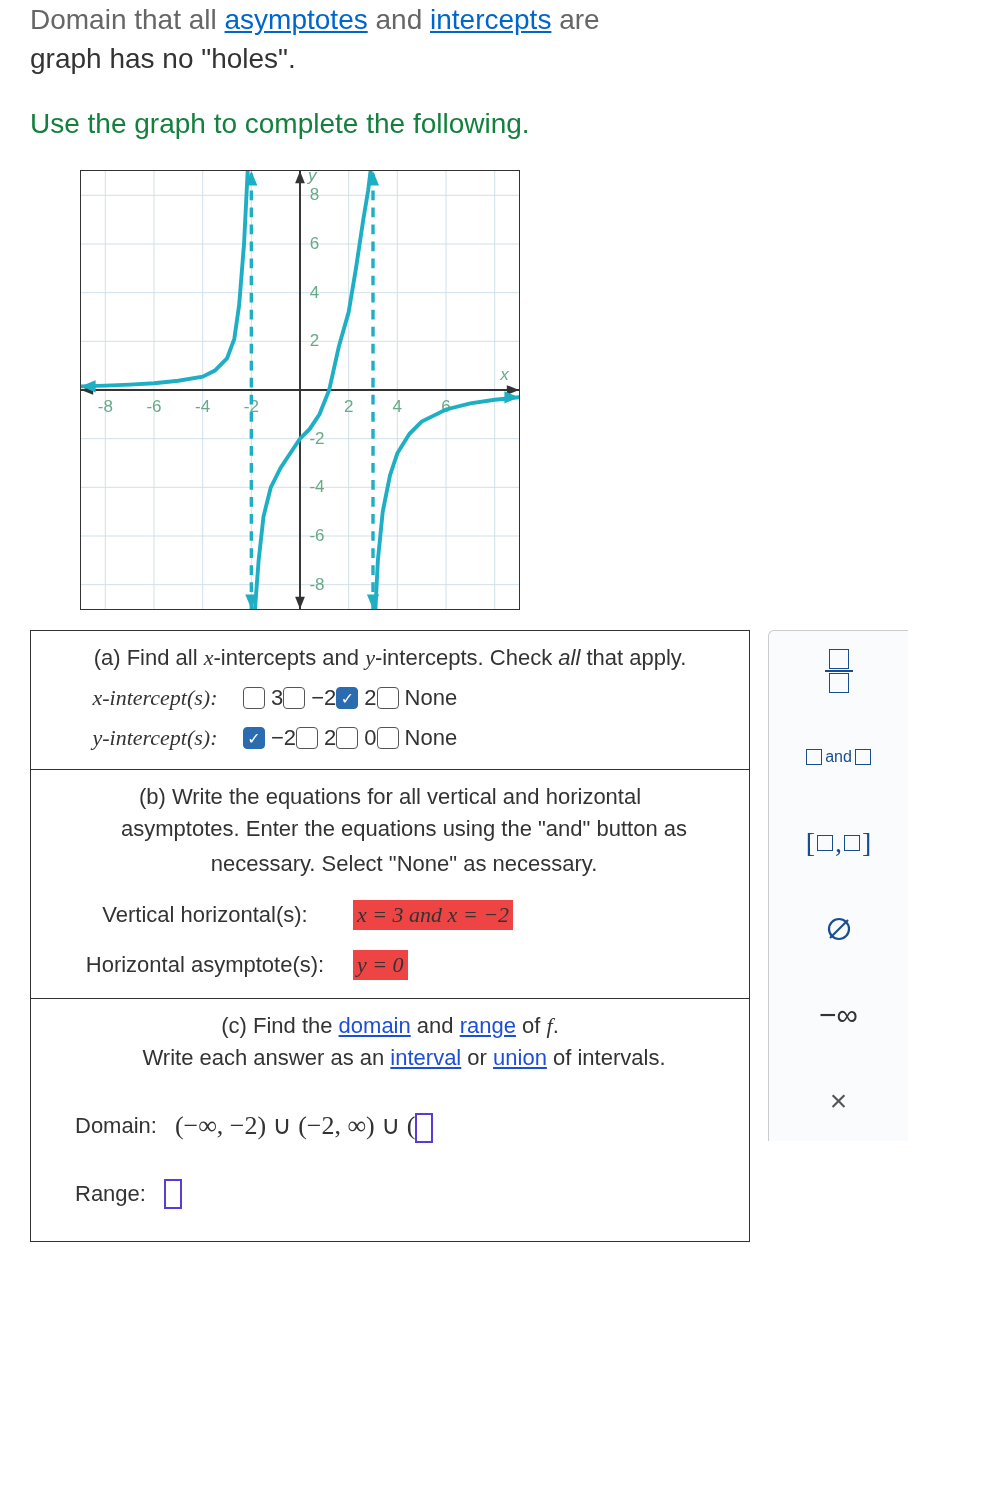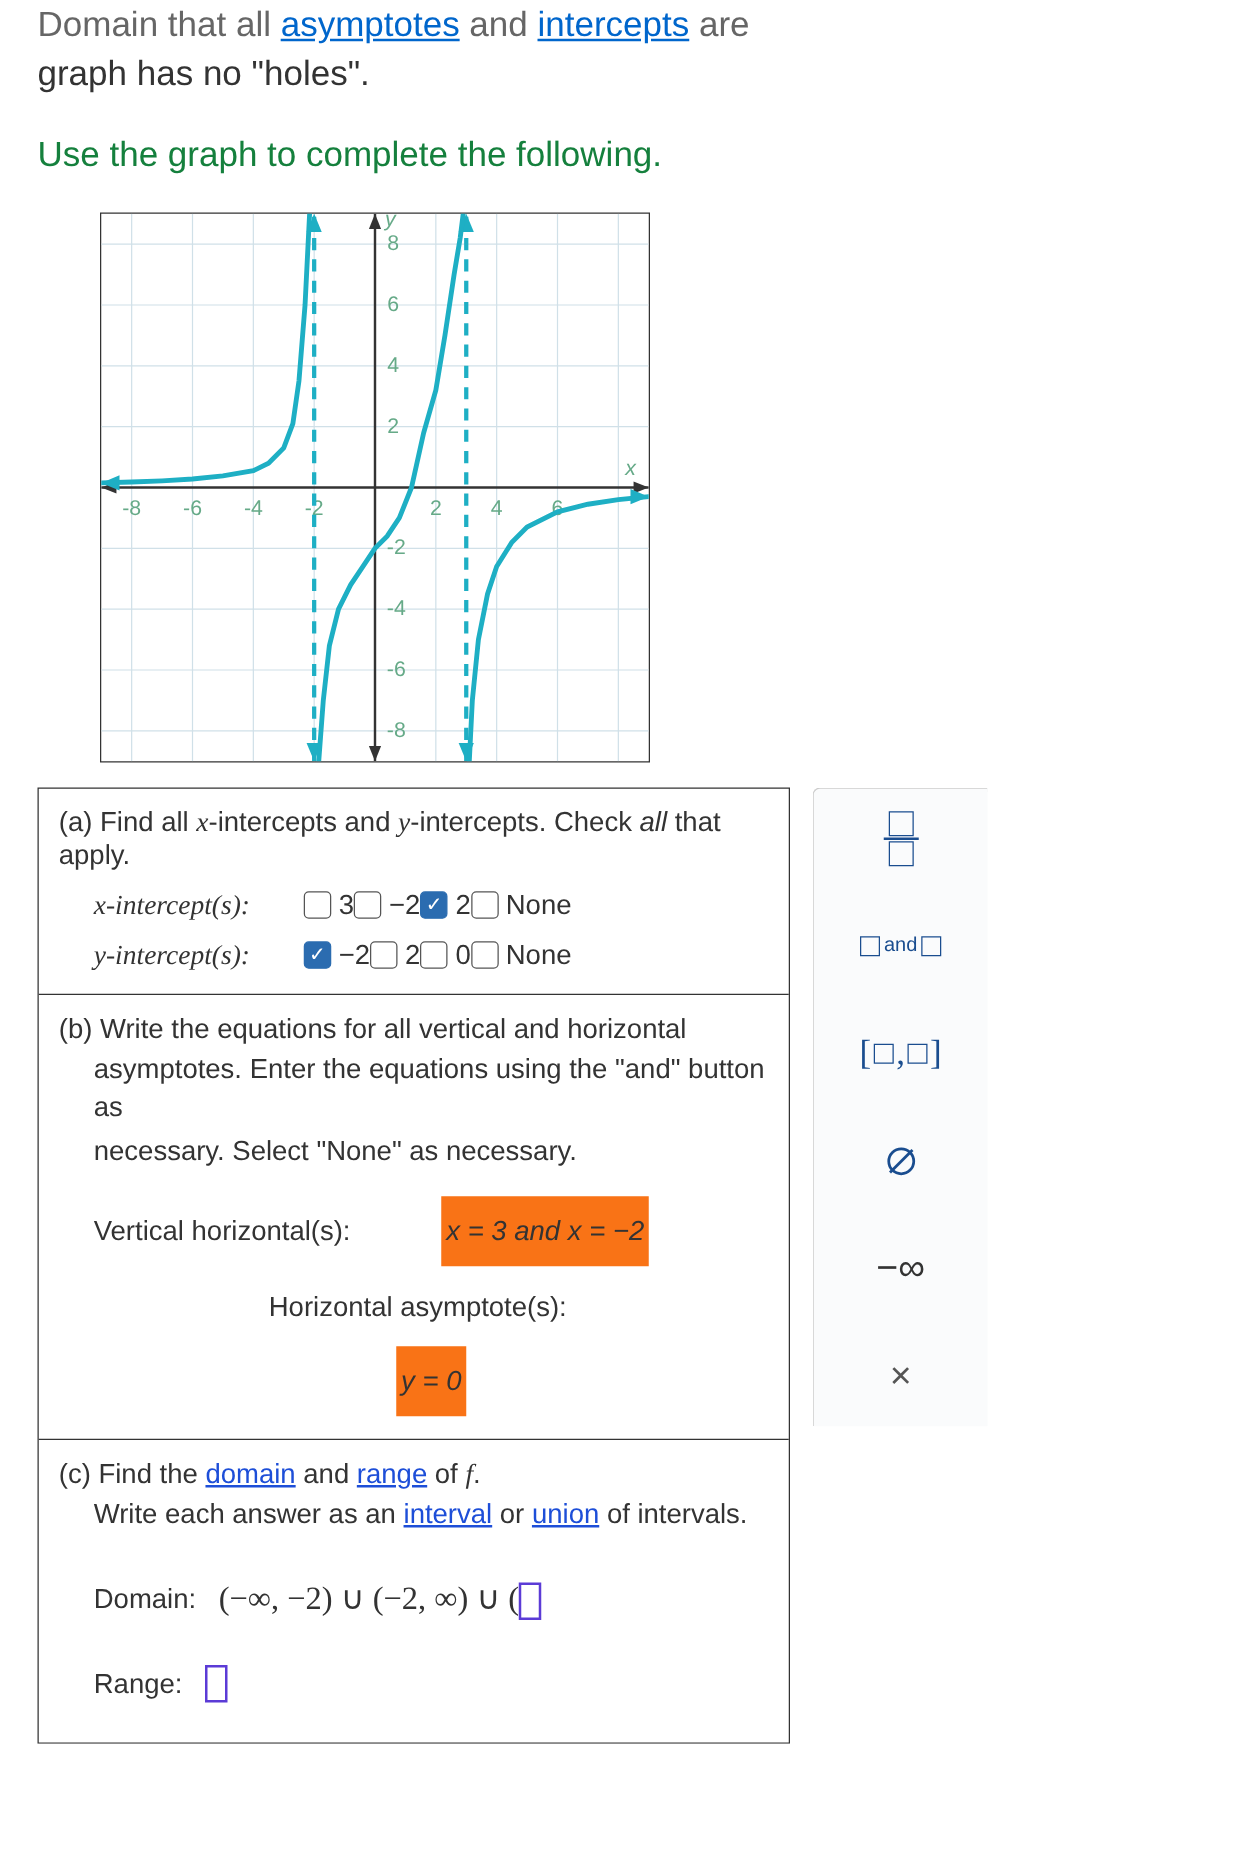--- a/index.html
+++ b/index.html
@@ -32,44 +32,45 @@
     background: #fff;
   }
   .graph-svg { width: 100%; height: 100%; display: block; }
   .content-row {
     display: flex;
     align-items: flex-start;
     padding: 0 0 0 30px;
   }
   .question-box {
     border: 1px solid #333;
-    width: 602px;
+    width: 720px;
     font-size: 22px;
+    text-align: center;
   }
   .question-box .section {
     border-bottom: 1px solid #333;
     padding: 14px 16px 18px 16px;
   }
   .question-box .section:last-child { border-bottom: none; }
   .qa-row { display: flex; align-items: center; flex-wrap: wrap; gap: 0; margin-top: 14px; padding-left: 28px; }
   .qa-row .label { font-style: italic; margin-right: 8px; min-width: 160px; }
   .chk {
     display: inline-flex; align-items: center; gap: 6px;
   }
   .chkbox {
     width: 22px; height: 22px; border: 1px solid #555; border-radius: 4px;
     display: inline-flex; align-items: center; justify-content: center;
     background: #fff; font-size: 16px; color: #fff;
   }
   .chkbox.checked { background: #2b6cb0; border-color: #2b6cb0; }
   .hl {
-    background: #f97316;
-    padding: 15px 4px;
+    background: #ef4444;
+    padding: 2px 4px;
     font-style: italic;
-    font-family: Liberation Sans, sans-serif;
+    font-family: Liberation Serif, serif;
   }
   .mathit { font-style: italic; font-family: 'Times New Roman', serif; }
   .expr-row { display: flex; align-items: center; gap: 18px; margin-top: 20px; padding-left: 28px; }
   .expr-label { min-width: 260px; }
   .sub-text { padding-left: 28px; margin-top: 4px; line-height: 1.4; }
   .blue-link { color: #1d4ed8; text-decoration: underline; }
   .dr-row { display: flex; align-items: center; gap: 18px; margin-top: 36px; padding-left: 28px; }
   .answer-box {
     border: 2px solid #5b3bd6;
     display: inline-block;
@@ -252,21 +253,21 @@
     </div>
 
     <div class="section">
       <div>(b) Write the equations for all vertical and horizontal</div>
       <div class="sub-text">asymptotes. Enter the equations using the "and" button as</div>
       <div class="sub-text">necessary. Select "None" as necessary.</div>
       <div class="expr-row">
         <span class="expr-label">Vertical horizontal(s):</span>
         <span class="hl">x = 3 and x = −2</span>
       </div>
-      <div class="expr-row" style="flex-direction:column;">
+      <div class="expr-row" style="">
         <span class="expr-label">Horizontal asymptote(s):</span>
         <span class="hl">y = 0</span>
       </div>
     </div>
 
     <div class="section">
       <div>
         <span>(c) Find the </span><span class="blue-link">domain</span><span> and </span><span class="blue-link">range</span><span> of </span><span class="mathit">f</span><span>.</span>
       </div>
       <div class="sub-text">

